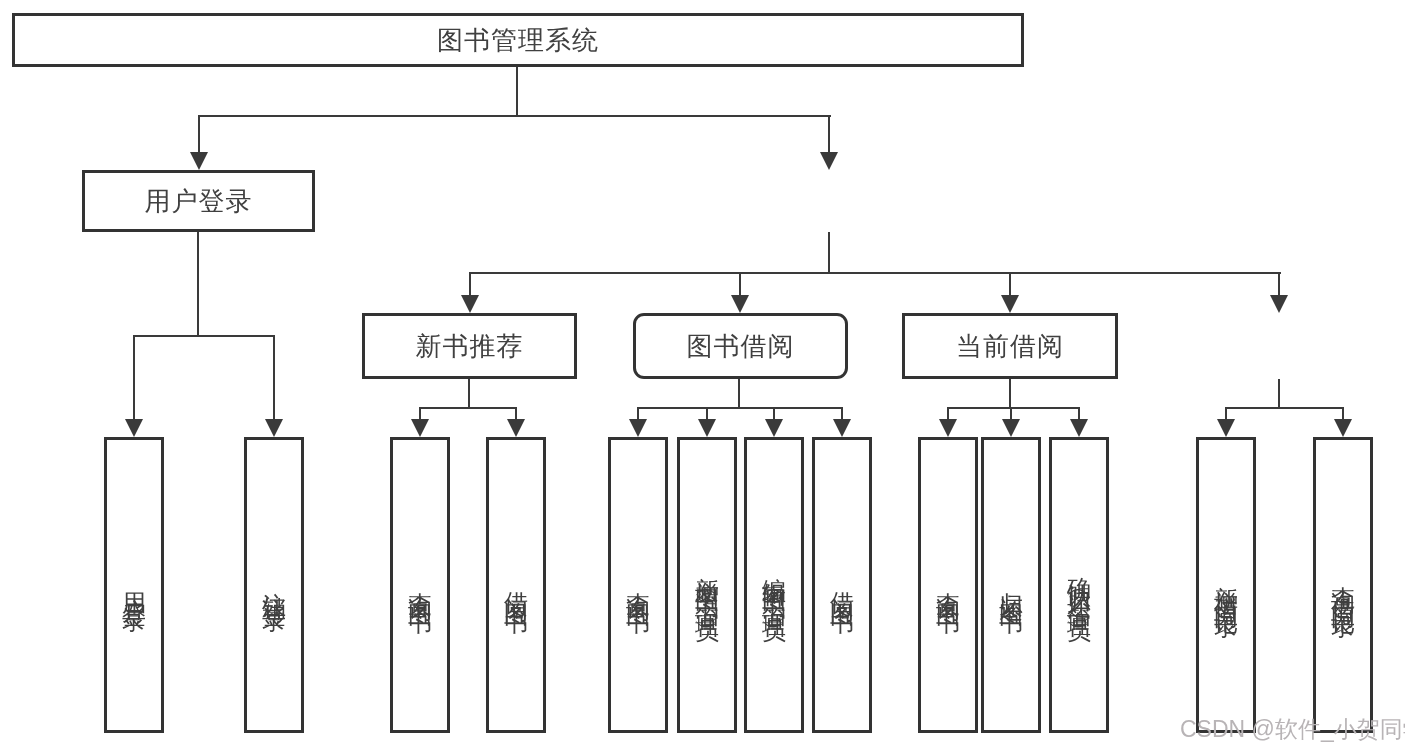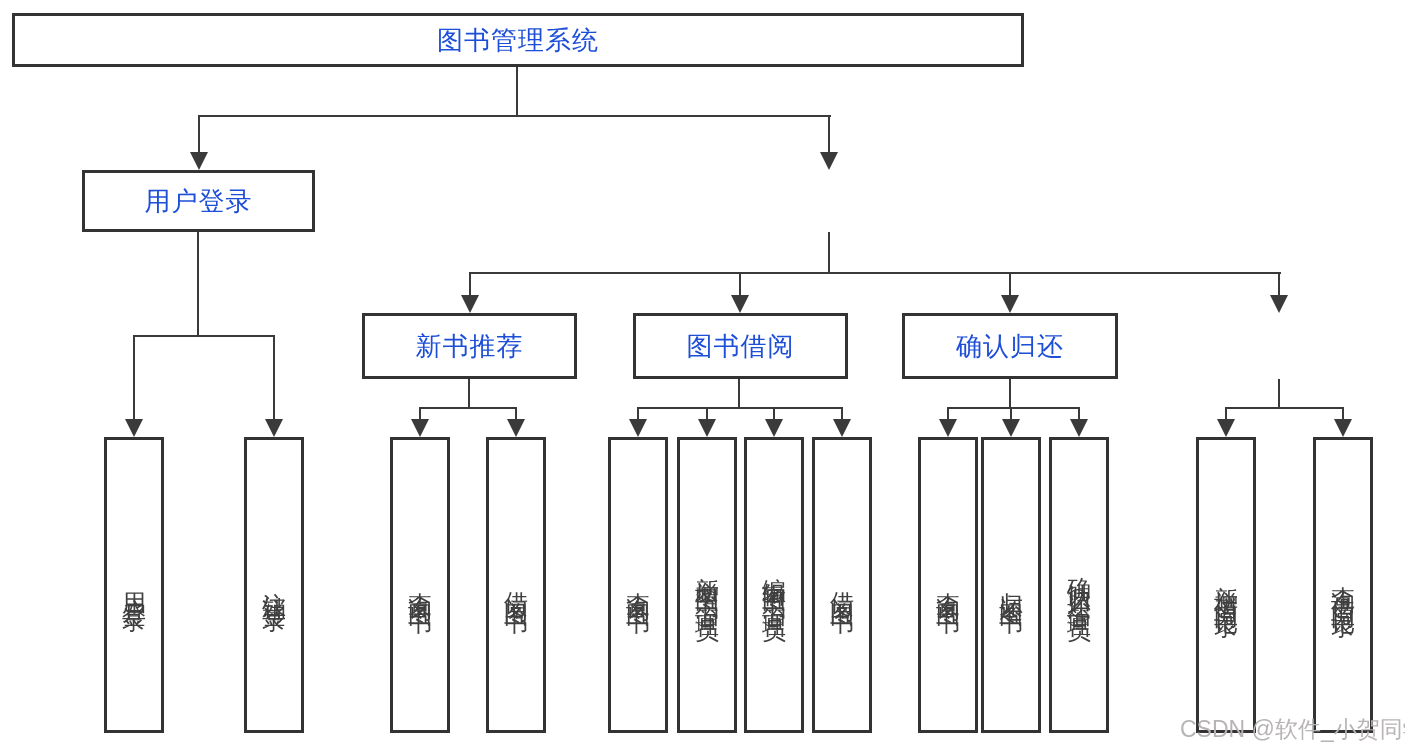--- a/index.html
+++ b/index.html
@@ -20,21 +20,21 @@
     background: #ffffff;
     border: 3px solid #333333;
     display: flex;
     align-items: center;
     justify-content: center;
     color: #3f3f3f;
   }
   .hlabel {
     font-size: 26px;
     letter-spacing: 1px;
-    color: #1d4ed8;
+    color: #404040;
     white-space: nowrap;
   }
   .leaf .vlabel {
     writing-mode: vertical-rl;
     text-orientation: mixed;
     font-size: 24px;
     letter-spacing: 6px;
     line-height: 1;
     color: #3f3f3f;
     max-height: 282px;
@@ -105,25 +105,25 @@
   <div class="vline" style="left:739px; top:272px; height:25px;"></div>
   <div class="ahead" style="left:731px; top:295px;"></div>
   <div class="vline" style="left:1009px; top:272px; height:25px;"></div>
   <div class="ahead" style="left:1001px; top:295px;"></div>
   <div class="vline" style="left:1278px; top:272px; height:25px;"></div>
   <div class="ahead" style="left:1270px; top:295px;"></div>
 
   <div class="box" style="left:362px; top:313px; width:215px; height:66px;">
     <span class="hlabel">新书推荐</span>
   </div>
-  <div class="box" style="left:633px; top:313px; width:215px; height:66px;">
+  <div class="box" style="left:633px; top:313px; width:215px; height:66px;border-radius:11px;">
     <span class="hlabel">图书借阅</span>
   </div>
   <div class="box" style="left:902px; top:313px; width:216px; height:66px;">
-    <span class="hlabel">确认归还</span>
+    <span class="hlabel">当前借阅</span>
   </div>
 
   <div class="vline" style="left:468px; top:379px; height:30px;"></div>
   <div class="hline" style="left:419px; top:407px; width:98px;"></div>
   <div class="vline" style="left:419px; top:407px; height:14px;"></div>
   <div class="ahead" style="left:411px; top:419px;"></div>
   <div class="vline" style="left:515px; top:407px; height:14px;"></div>
   <div class="ahead" style="left:507px; top:419px;"></div>
 
   <div class="vline" style="left:738px; top:379px; height:30px;"></div>

